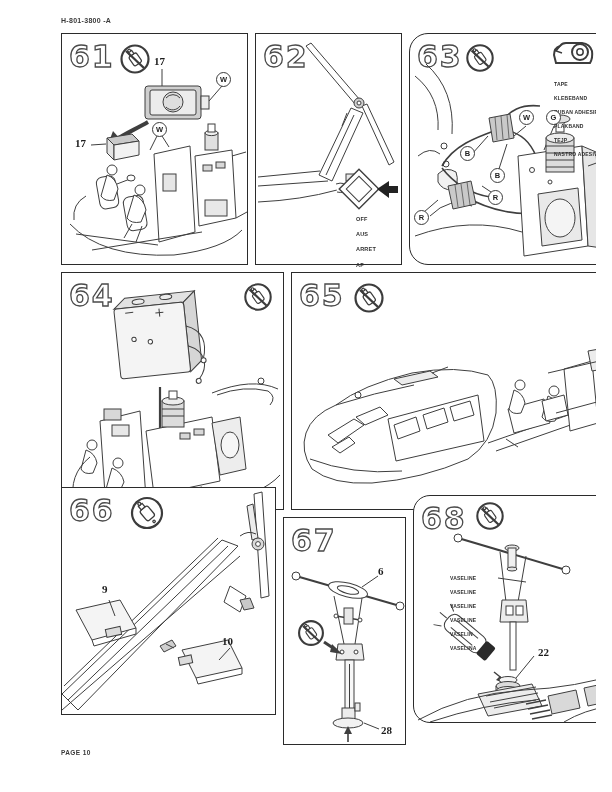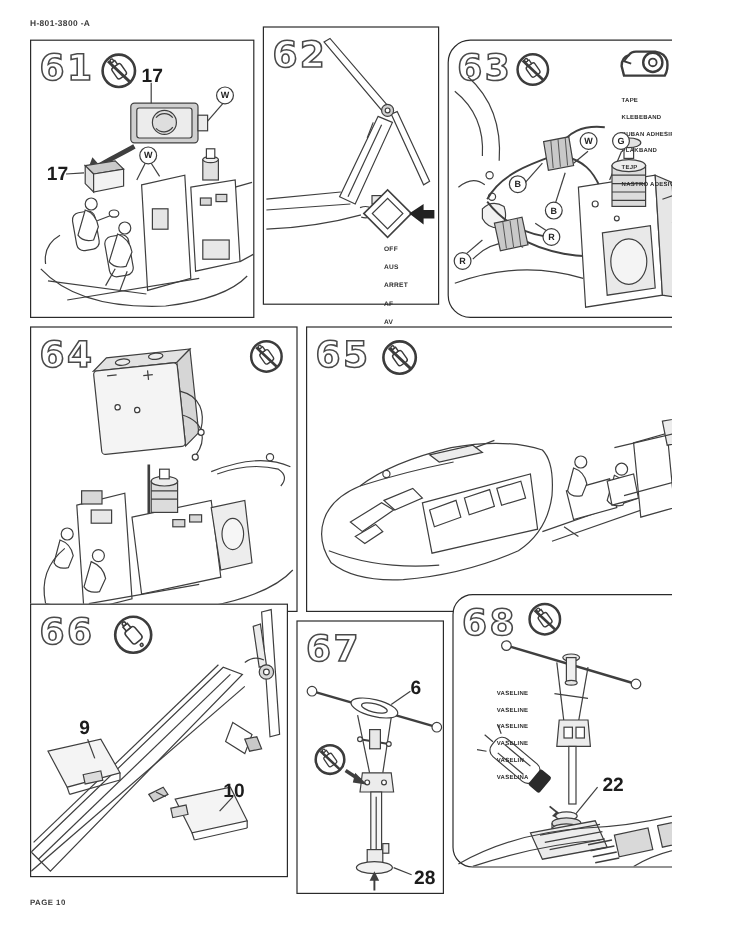--- a/index.html
+++ b/index.html
@@ -1,25 +1,25 @@
 <!DOCTYPE html>
 <html><head>
 <meta charset="utf-8">
 <style>
   html,body{margin:0;padding:0;background:#fff;}
   #page{position:relative;width:560px;height:792px;background:#fff;overflow:hidden;
-        font-family:"Liberation Sans",sans-serif;color:#1e1e1e;}
+        font-family:"Liberation Sans",sans-serif;color:#1e1e1e;margin-left:36px;}
   .hdr{position:absolute;left:25px;top:17px;font-size:7px;font-weight:700;color:#3a3a3a;letter-spacing:.3px;}
   .ftr{position:absolute;left:25px;top:749px;font-size:6.5px;font-weight:700;color:#3a3a3a;letter-spacing:.4px;}
   .panel{position:absolute;border:1.3px solid #2b2b2b;background:#fff;box-sizing:border-box;}
   .num{position:absolute;left:5px;top:4px;}
   .num text{font-family:"DejaVu Sans",sans-serif;font-weight:bold;font-size:30px;
             fill:#ffffff;stroke:#4a4a4a;stroke-width:1.3px;letter-spacing:2px;}
   .icon{position:absolute;}
-  .lbl{position:absolute;font-size:16px;font-weight:700;color:#1c1c1c;}
+  .lbl{position:absolute;font-size:11px;font-weight:700;color:#1c1c1c;font-family:Liberation Serif, serif;}
   .clab{position:absolute;width:13px;height:13px;border:1.2px solid #3c3c3c;border-radius:50%;
         background:#fff;font-size:7.5px;font-weight:700;display:flex;align-items:center;
         justify-content:center;color:#222;}
   .tlist{position:absolute;font-size:5.5px;line-height:1.4;font-weight:700;color:#2e2e2e;
          letter-spacing:.2px;white-space:pre-line;}
   .art{position:absolute;left:0;top:0;}
 </style>
 </head>
 <body>
 
@@ -91,21 +91,21 @@
         <line x1="30" y1="216" x2="140" y2="198"></line>
         <path d="M12,186 Q10,170 24,162"></path>
       </g>
     </svg>
     <div class="lbl" style="left:92px;top:21px;">17</div>
     <div class="lbl" style="left:13px;top:103px;">17</div>
     <div class="clab" style="left:154px;top:38px;">W</div>
     <div class="clab" style="left:90px;top:88px;">W</div>
   </section>
 
-  <section class="panel" style="left:219px;top:22px;width:147px;height:232px;padding-left:32px;">
+  <section class="panel" style="left:219px;top:33px;width:147px;height:232px;padding-left:32px;">
     <svg class="num" width="54" height="40">
       <text x="2" y="29">62</text>
     </svg>
     <svg class="art" width="145" height="230" viewBox="0 0 145 230">
       <g stroke="#3f3f3f" fill="#fff" stroke-width="1">
         <polygon points="50,12 55,9 104,66 99,70"></polygon>
         <polygon points="106,72 111,70 138,128 133,131"></polygon>
         <circle cx="103" cy="69" r="5" fill="#cfcfcf"></circle>
         <circle cx="103" cy="69" r="2" fill="#fff"></circle>
         <polygon points="95,74 107,79 76,147 63,141"></polygon>
@@ -339,21 +339,21 @@
         <line x1="342" y1="48" x2="342" y2="70"></line>
         <path d="M322,56 l12,-4 M322,62 l12,-4 M322,68 l12,-4"></path>
         <line x1="256" y1="100" x2="316" y2="86"></line>
         <line x1="264" y1="140" x2="316" y2="126"></line>
         <polygon points="336,86 320,78 320,83 316,83 316,91 320,91 320,95" fill="#222" stroke="none"></polygon>
         <polygon points="336,126 320,118 320,123 316,123 316,131 320,131 320,135" fill="#222" stroke="none"></polygon>
       </g>
     </svg>
   </section>
 
-  <section class="panel" style="left:25px;top:503px;width:215px;height:228px;padding-left:27px;">
+  <section class="panel" style="left:25px;top:487px;width:215px;height:228px;padding-left:27px;">
     <svg class="num" width="54" height="40">
       <text x="2" y="29">66</text>
     </svg>
     <span class="icon" style="left:66px;top:6px;">
       <svg width="38" height="38" viewBox="0 0 38 38">
         <circle cx="19" cy="19" r="15" fill="none" stroke="#3c3c3c" stroke-width="2.2"></circle>
         <g transform="rotate(-40 19 19)" stroke="#3c3c3c" fill="#fff" stroke-width="1.3">
           <rect x="14" y="13" width="10" height="13" rx="2.5"></rect>
           <rect x="16.6" y="8.5" width="4.8" height="4.5"></rect>
           <circle cx="19" cy="7" r="1.5"></circle>

